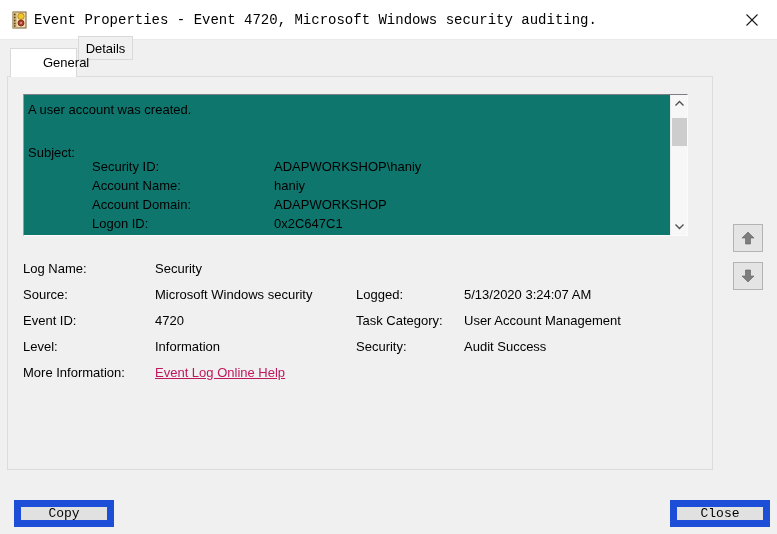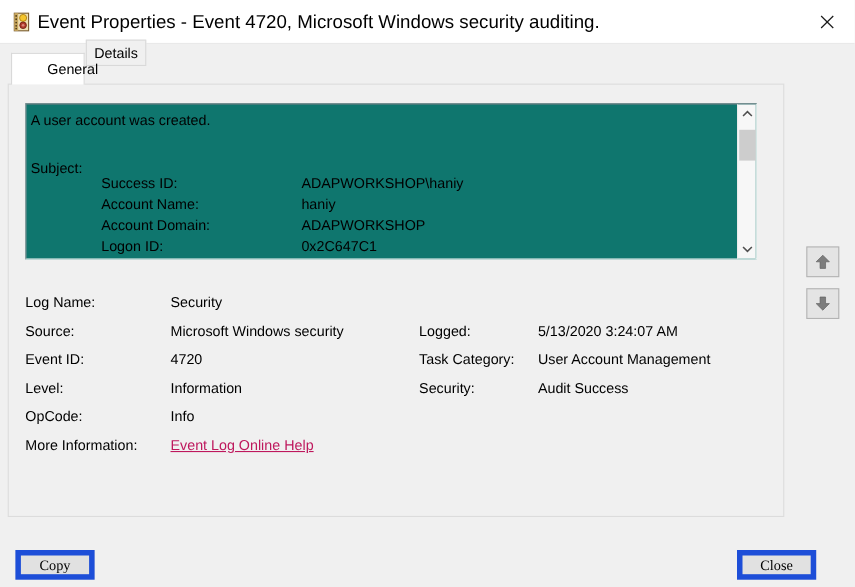--- a/index.html
+++ b/index.html
@@ -13,21 +13,21 @@
     overflow:hidden;
   }
   
   .titlebar {
     position:absolute; left:0; top:0; width:777px; height:40px;
     background:#ffffff; border-bottom:1px solid #e9e9e9;
   }
   .title-icon { position:absolute; left:10px; top:11px; width:18px; height:18px; }
   .title-text {
     position:absolute; left:34px; top:0; height:40px; line-height:40px;
-    font-size:17px; white-space:nowrap;
+    font-size:14px; white-space:nowrap;font-family:Liberation Mono, monospace;
   }
   .close-btn {
     position:absolute; right:6px; top:4px; width:38px; height:32px;
     display:flex; align-items:center; justify-content:center; cursor:pointer;
   }
   
   .tab {
     position:absolute; text-align:center; border:1px solid #d9d9d9;
     font-size:13px; z-index:2;
   }
@@ -66,39 +66,39 @@
     display:flex; align-items:center; justify-content:center; cursor:pointer;
   }
   .sb-up { top:0; }
   .sb-down { bottom:0; }
   .sb-thumb {
     position:absolute; left:1px; top:23px; width:15px; height:28px;
     background:#cdcdcd; cursor:pointer;
   }
   
   .details-grid { position:absolute; left:23px; top:261px; width:688px; }
-  .d-row { display:flex; height:26px; line-height:15px;align-items:center; }
+  .d-row { display:flex; height:26px; line-height:15px; }
   .d-llabel { width:132px; flex:none; white-space:nowrap; }
   .d-lvalue { width:201px; flex:none; white-space:nowrap; }
-  .d-rlabel { width:108px; flex:none; white-space:nowrap;margin-left:25px; }
+  .d-rlabel { width:108px; flex:none; white-space:nowrap; }
   .d-rvalue { flex:1; white-space:nowrap; }
   .evt-link { color:#be185d; text-decoration:underline; cursor:pointer; }
   
   .nav-btn {
     position:absolute; left:733px; width:30px; height:28px;
     background:#e4e4e4; border:1px solid #b3b3b3;
     display:flex; align-items:center; justify-content:center; cursor:pointer;
   }
   .nav-up { top:224px; }
   .nav-down { top:262px; }
   
   .footer-btn {
-    position:absolute; top:500px; width:72px; height:27px;
-    background:#e1e1e1; border:5px solid #1d4ed8;
-    font-family:Liberation Serif, serif; font-size:13px;
+    position:absolute; top:500px; width:100px; height:27px;
+    background:#e1e1e1; border:7px solid #1d4ed8;
+    font-family:Liberation Mono, monospace; font-size:13px;
     display:flex; align-items:center; justify-content:center; cursor:pointer;
   }
   .btn-copy { left:14px; }
   .btn-close { left:670px; }
 </style>
 </head>
 <body>
 
 <div class="titlebar">
   <span class="title-icon">
@@ -126,21 +126,21 @@
 
 <div class="tab tab-general">General</div>
 <div class="tab tab-details">Details</div>
 
 <div class="panel"></div>
 
 <div class="msgbox">
   <div class="msg-line msg-intro">A user account was created.</div>
   <div class="msg-line msg-section">Subject:</div>
 
-  <div class="msg-field-label" style="top:64px">Success ID:</div>
+  <div class="msg-field-label" style="top:64px">Security ID:</div>
   <div class="msg-field-value" style="top:64px">ADAPWORKSHOP\haniy</div>
   <div class="msg-field-label" style="top:83px">Account Name:</div>
   <div class="msg-field-value" style="top:83px">haniy</div>
   <div class="msg-field-label" style="top:102px">Account Domain:</div>
   <div class="msg-field-value" style="top:102px">ADAPWORKSHOP</div>
   <div class="msg-field-label" style="top:121px">Logon ID:</div>
   <div class="msg-field-value" style="top:121px">0x2C647C1</div>
 
   <div class="scrollbar">
     <span class="sb-btn sb-up">
@@ -176,26 +176,20 @@
     <span class="d-rlabel">Task Category:</span>
     <span class="d-rvalue">User Account Management</span>
   </div>
   <div class="d-row">
     <span class="d-llabel">Level:</span>
     <span class="d-lvalue">Information</span>
     <span class="d-rlabel">Security:</span>
     <span class="d-rvalue">Audit Success</span>
   </div>
   <div class="d-row">
-    <span class="d-llabel">OpCode:</span>
-    <span class="d-lvalue">Info</span>
-    <span class="d-rlabel"></span>
-    <span class="d-rvalue"></span>
-  </div>
-  <div class="d-row">
     <span class="d-llabel">More Information:</span>
     <span class="evt-link">Event Log Online Help</span>
   </div>
 </div>
 
 <div class="nav-btn nav-up">
   <svg width="16" height="16" viewBox="0 0 16 16">
     <path d="M8 2 L14 8 L10.5 8 L10.5 14 L5.5 14 L5.5 8 L2 8 Z" fill="#7d7d7d" stroke="#5f5f5f" stroke-width="0.6"></path>
   </svg>
 </div>

